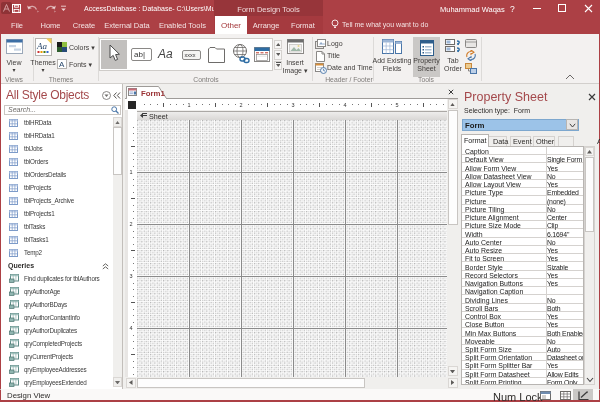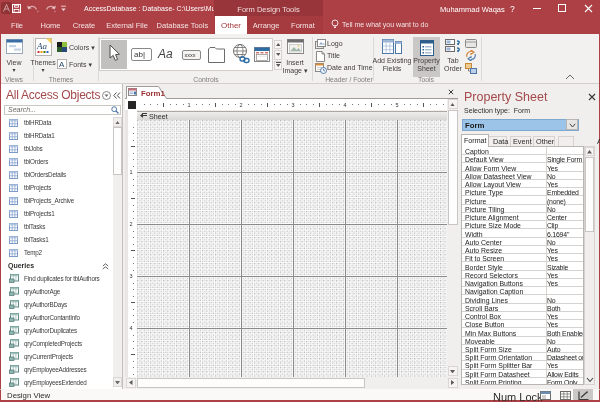--- a/index.html
+++ b/index.html
@@ -39,22 +39,22 @@
 <div class="ab" style="left:533px;top:8px;width:8px;height:1.2px;background:#fff;"></div>
 <div class="ab" style="left:558px;top:4px;width:8px;height:8px;border:1.2px solid #fff;"></div>
 <svg class="ab" style="left:584px;top:3.5px;" width="9" height="9" viewBox="0 0 9 9">
 <path d="M1 1 L8 8 M8 1 L1 8" stroke="#fff" stroke-width="1.1"></path>
   </svg>
 <div class="ab" style="left:0;top:16px;width:600px;height:18px;background:#AC4045;"></div>
 <div class="ab" style="left:214px;top:16px;width:109px;height:18px;background:#A53A3F;"></div>
 <div class="tx" style="left:17px;top:20.5px;transform:translateX(-50%);font-size:7.5px;color:#F4E3E4;">File</div>
 <div class="tx" style="left:50.5px;top:20.5px;transform:translateX(-50%);font-size:7.5px;color:#F4E3E4;">Home</div>
 <div class="tx" style="left:84px;top:20.5px;transform:translateX(-50%);font-size:7.5px;color:#F4E3E4;">Create</div>
-<div class="tx" style="left:127px;top:20.5px;transform:translateX(-50%);font-size:7.5px;color:#F4E3E4;">External File</div>
-<div class="tx" style="left:182.4px;top:20.5px;transform:translateX(-50%);font-size:7.5px;color:#F4E3E4;">Database Tools</div>
+<div class="tx" style="left:127px;top:20.5px;transform:translateX(-50%);font-size:7.5px;color:#F4E3E4;">External Data</div>
+<div class="tx" style="left:182.4px;top:20.5px;transform:translateX(-50%);font-size:7.5px;color:#F4E3E4;">Enabled Tools</div>
 <div class="ab" style="left:215px;top:16px;width:32px;height:18px;background:#ffffff;"></div>
 <div class="tx" style="left:231px;top:20.5px;transform:translateX(-50%);font-size:8px;color:#A4373A;">Other</div>
 <div class="tx" style="left:266px;top:20.5px;transform:translateX(-50%);font-size:7.5px;color:#F4E3E4;">Arrange</div>
 <div class="tx" style="left:303px;top:20.5px;transform:translateX(-50%);font-size:7.5px;color:#F4E3E4;">Format</div>
 <svg class="ab" style="left:331px;top:19px;" width="8" height="11" viewBox="0 0 8 11">
 <circle cx="4" cy="4" r="3" fill="none" stroke="#F4E3E4" stroke-width="1"></circle>
 <path d="M2.8 7 L5.2 7 M3 8.5 L5 8.5" stroke="#F4E3E4" stroke-width="1"></path>
 </svg>
 <div class="tx" style="left:342px;top:20.5px;font-size:7px;color:#F4E3E4;">Tell me what you want to do</div>
 <div class="ab" style="left:0;top:34px;width:600px;height:49px;background:#F3F1F0;"></div>
@@ -214,21 +214,21 @@
 <svg class="ab" style="left:465px;top:62.5px;" width="12" height="11" viewBox="0 0 12 11">
 <rect x="0.5" y="0.5" width="6" height="5" fill="#EDCB8E" stroke="#C8883C"></rect>
 <rect x="5.5" y="5.5" width="6" height="5" fill="#BDD0E8" stroke="#4A76A8"></rect>
 <path d="M3.5 6 L3.5 8 L5 8" fill="none" stroke="#6E6C6A" stroke-width="0.8"></path>
 </svg>
 <div class="ab" style="left:0;top:16px;width:1px;height:384px;background:#AC4045;"></div>
 <div class="ab" style="left:599px;top:16px;width:1px;height:384px;background:#AC4045;"></div>
 <div class="ab" style="left:0;top:400px;width:600px;height:2px;background:#AC4045;"></div>
 <div class="ab" style="left:1px;top:84px;width:121px;height:305px;background:#fff;"></div>
 <div class="ab" style="left:122px;top:84px;width:1px;height:305px;background:#C2BEBA;"></div>
-<div class="tx" style="left:6px;top:88px;font-size:12px;letter-spacing:-0.25px;color:#A4494C;">All Access Objects</div>
+<div class="tx" style="left:6px;top:88px;font-size:12px;letter-spacing:-0.25px;color:#A4494C;">All Style Objects</div>
 <svg class="ab" style="left:102px;top:91px;" width="9" height="9" viewBox="0 0 9 9">
 <circle cx="4.5" cy="4.5" r="4" fill="none" stroke="#6E6C6A" stroke-width="0.8"></circle>
 <path d="M2.5 3.5 L4.5 6 L6.5 3.5 Z" fill="#6E6C6A"></path>
   </svg>
 <svg class="ab" style="left:113px;top:92px;" width="8" height="7" viewBox="0 0 8 7">
 <path d="M3.5 0.5 L0.8 3.5 L3.5 6.5 M7 0.5 L4.3 3.5 L7 6.5" fill="none" stroke="#55524F" stroke-width="1"></path>
   </svg>
 <div class="ab" style="left:4px;top:104.5px;width:117px;height:10.5px;background:#fff;border:1px solid #CBC7C3;"></div>
 <div class="tx" style="left:8px;top:106px;font-size:7px;font-style:italic;color:#6E6B68;">Search...</div>
 <svg class="ab" style="left:111px;top:106px;" width="8" height="8" viewBox="0 0 8 8">

